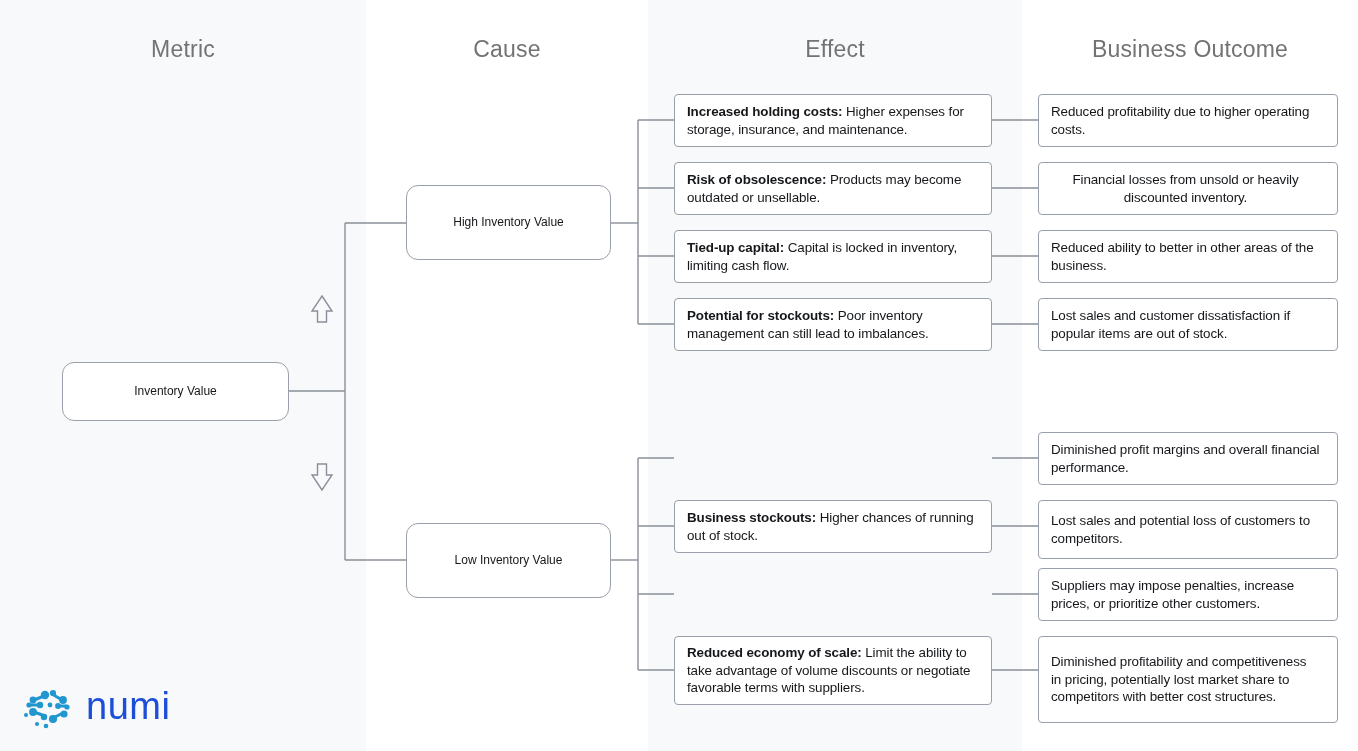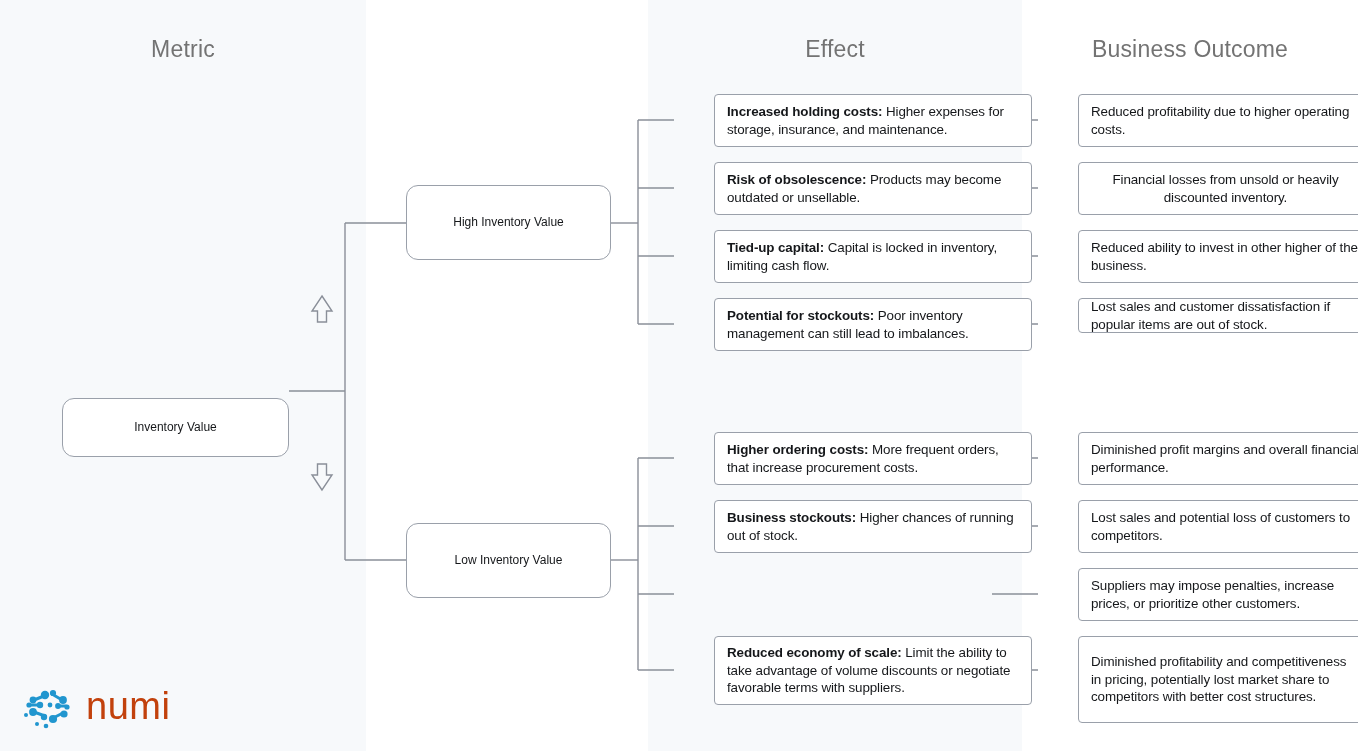--- a/index.html
+++ b/index.html
@@ -78,79 +78,79 @@
     font-size: 12px;
     line-height: 1.25;
     border-radius: 12px;
   }
   .node.detail {
     padding: 9px 17px 9px 12px;
     font-size: 13.4px;
     line-height: 1.32;
     letter-spacing: -0.1px;
     border-radius: 4px;
-    margin-left: 40px;
   }
   .node.detail .txt { display: block; }
   .node.detail b { font-weight: 700; }
 
-  #node-inventory-value { left: 62px;  top: 362px; width: 227px; height: 59px; margin-top: 36px; }
+  #node-inventory-value { left: 62px;  top: 362px; width: 227px; height: 59px; }
   #node-high-inventory  { left: 406px; top: 185px; width: 205px; height: 75px; }
   #node-low-inventory   { left: 406px; top: 523px; width: 205px; height: 75px; }
 
   
   .effect-box  { left: 674px;  width: 318px; }
   
   .outcome-box { left: 1038px; width: 300px; }
 
   #fx-0 { top: 94px;  height: 53px; }
   #fx-1 { top: 162px; height: 53px; }
   #fx-2 { top: 230px; height: 53px; }
   #fx-3 { top: 298px; height: 53px; }
   #fx-4 { top: 432px; height: 53px; }
   #fx-5 { top: 500px; height: 53px; }
   #fx-6 { top: 568px; height: 53px; }
   #fx-7 { top: 636px; height: 69px; }
 
   #bo-0 { top: 94px;  height: 53px; }
   #bo-1 { top: 162px; height: 53px; text-align: center; }
   #bo-2 { top: 230px; height: 53px; }
-  #bo-3 { top: 298px; height: 35px; }
+  #bo-3 { top: 298px; height: 53px; }
   #bo-4 { top: 432px; height: 53px; }
-  #bo-5 { top: 500px; height: 53px; }
+  #bo-5 { top: 500px; height: 59px; }
   #bo-6 { top: 568px; height: 53px; }
   #bo-7 { top: 636px; height: 87px; }
 
   
   #logo {
     position: absolute;
     left: 22px;
     bottom: 20px;
     display: flex;
     align-items: center;
     gap: 12px;
     z-index: 4;
   }
   #logo-wordmark {
     font-size: 38px;
     font-weight: 400;
-    color: #c2410c;
+    color: #1d4ed8;
     letter-spacing: 0.5px;
     line-height: 1;
   }
 </style>
 </head>
 <body>
 
 <div id="canvas">
 
   <div class="band" id="band-metric"></div>
   <div class="band" id="band-effect"></div>
 
   <div class="col-header" id="hdr-metric">Metric</div>
+  <div class="col-header" id="hdr-cause">Cause</div>
   <div class="col-header" id="hdr-effect">Effect</div>
   <div class="col-header" id="hdr-outcome">Business Outcome</div>
 
   <svg id="connectors" viewBox="0 0 1358 751">
 
     <path d="M289 391 H345"></path>
     <path d="M345 223 V560"></path>
     <path d="M345 223 H406"></path>
     <path d="M345 560 H406"></path>
 
@@ -202,38 +202,35 @@
   </div>
   <div class="node detail effect-box" id="fx-1">
     <span class="txt"><b>Risk of obsolescence:</b><span> Products may become outdated or unsellable.</span></span>
   </div>
   <div class="node detail effect-box" id="fx-2">
     <span class="txt"><b>Tied-up capital:</b><span> Capital is locked in inventory, limiting cash flow.</span></span>
   </div>
   <div class="node detail effect-box" id="fx-3">
     <span class="txt"><b>Potential for stockouts:</b><span> Poor inventory management can still lead to imbalances.</span></span>
   </div>
-  <div class="node detail effect-box" id="fx-4">
-    <span class="txt"><b>Higher ordering costs:</b><span> More frequent orders, that increase procurement costs.</span></span>
-  </div>
   <div class="node detail effect-box" id="fx-5">
     <span class="txt"><b>Business stockouts:</b><span> Higher chances of running out of stock.</span></span>
   </div>
   <div class="node detail effect-box" id="fx-7">
     <span class="txt"><b>Reduced economy of scale:</b><span> Limit the ability to take advantage of volume discounts or negotiate favorable terms with suppliers.</span></span>
   </div>
 
   <div class="node detail outcome-box" id="bo-0">
     <span class="txt">Reduced profitability due to higher operating costs.</span>
   </div>
   <div class="node detail outcome-box" id="bo-1">
     <span class="txt">Financial losses from unsold or heavily discounted inventory.</span>
   </div>
   <div class="node detail outcome-box" id="bo-2">
-    <span class="txt">Reduced ability to invest in other higher of the business.</span>
+    <span class="txt">Reduced ability to better in other areas of the business.</span>
   </div>
   <div class="node detail outcome-box" id="bo-3">
     <span class="txt">Lost sales and customer dissatisfaction if popular items are out of stock.</span>
   </div>
   <div class="node detail outcome-box" id="bo-4">
     <span class="txt">Diminished profit margins and overall financial performance.</span>
   </div>
   <div class="node detail outcome-box" id="bo-5">
     <span class="txt">Lost sales and potential loss of customers to competitors.</span>
   </div>

